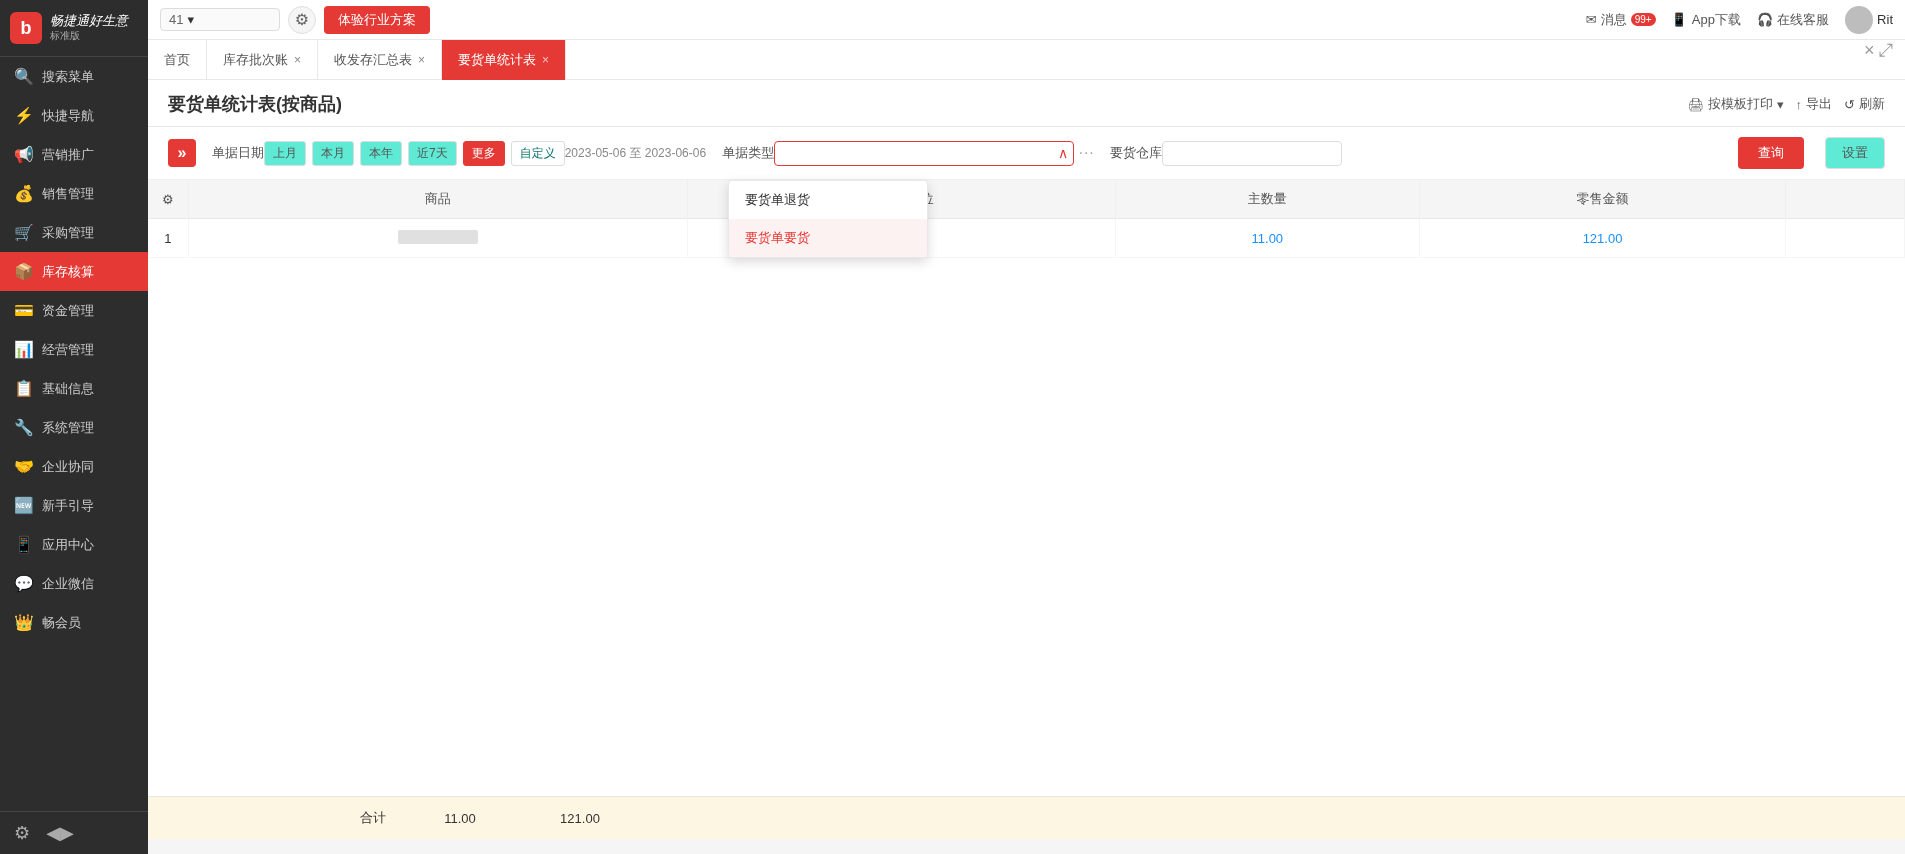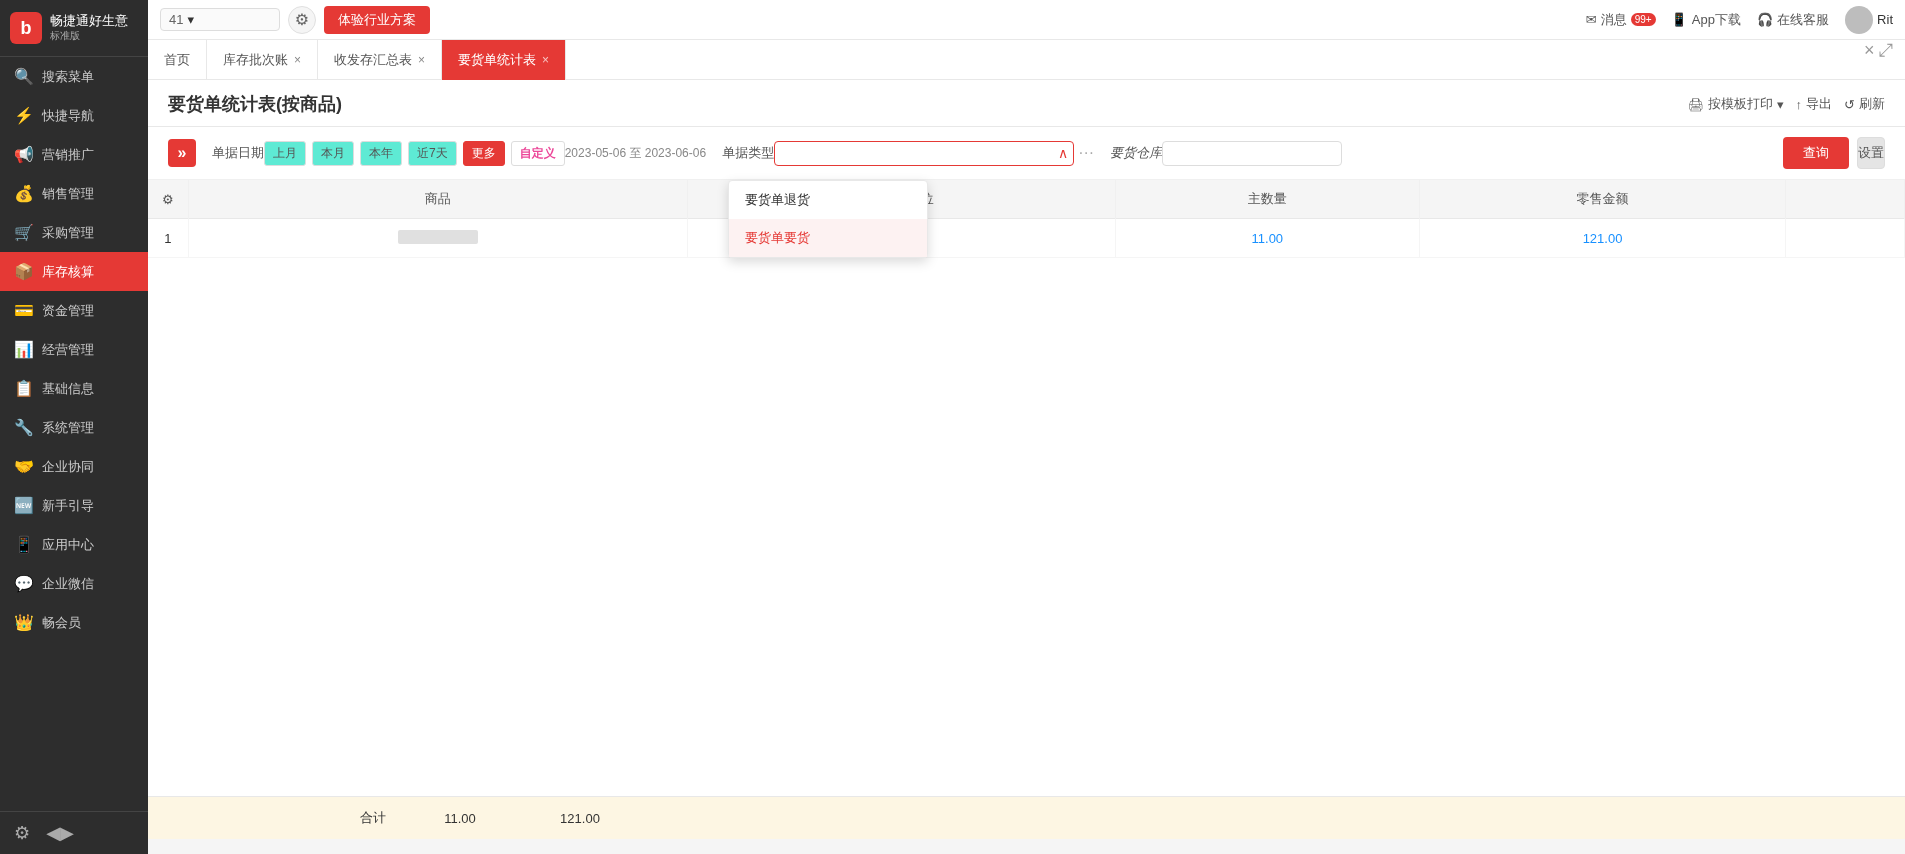--- a/index.html
+++ b/index.html
@@ -27,21 +27,21 @@
       height: 32px;
       background: #e53935;
       border-radius: 6px;
       display: flex;
       align-items: center;
       justify-content: center;
       color: #fff;
       font-size: 18px;
       font-weight: bold;
     }
-    .sidebar-logo-text { font-size: 13px; color: #fff; line-height: 1.3; }
+    .sidebar-logo-text { font-size: 13px; color: #fff; line-height: 1.3; font-style: italic; }
     .sidebar-logo-sub { font-size: 10px; color: #aaa; }
     .sidebar-scroll {
       flex: 1;
       overflow-y: auto;
       overflow-x: hidden;
     }
     .sidebar-scroll::-webkit-scrollbar { width: 4px; }
     .sidebar-scroll::-webkit-scrollbar-thumb { background: #555; }
     .sidebar-item {
       display: flex;
@@ -279,22 +279,21 @@
       color: #555;
       background: #5eead4;
     }
     .date-quick-btn.more {
       background: #e53935;
       color: #fff;
       border-color: #e53935;
     }
     .date-quick-btn.custom {
       background: #fff;
-      color: #ec4899;
-      font-weight: bold;
+      color: #0f766e;
     }
     .date-range-text {
       font-size: 12px;
       color: #888;
     }
     .filter-label {
       font-size: 13px;
       color: #555;
       white-space: nowrap;
     }
@@ -321,46 +320,45 @@
     .filter-dots {
       color: #aaa;
       font-size: 16px;
       cursor: pointer;
       margin-left: 4px;
     }
     .filter-warehouse-label {
       font-size: 13px;
       color: #555;
       white-space: nowrap;
-      font-style: italic;
     }
     .filter-warehouse-input {
       border: 1px solid #ddd;
       border-radius: 4px;
       padding: 4px 8px;
       font-size: 13px;
       width: 180px;
       outline: none;
       color: #aaa;
     }
     .query-btn {
       background: #e53935;
       color: #fff;
       border: none;
       border-radius: 4px;
       padding: 6px 20px;
       font-size: 13px;
       cursor: pointer;
     }
     .settings-filter-btn {
-      background: #e5e5e5;
+      background: #5eead4;
       color: #555;
       border: 1px solid #ddd;
       border-radius: 4px;
-      padding: 6px 0;
+      padding: 6px 16px;
       font-size: 13px;
       cursor: pointer;
     }
 
     
     .dropdown-overlay {
       position: absolute;
       background: #fff;
       border: 1px solid #e8e8e8;
       border-radius: 4px;
@@ -630,21 +628,21 @@
           <span class="filter-input-arrow">∧</span>
         </div>
         <span class="filter-dots">···</span>
       </div>
 
       <div class="filter-group">
         <span class="filter-warehouse-label">要货仓库</span>
         <input class="filter-warehouse-input" style="">
       </div>
 
-      <div style="margin-left:auto; display:flex; gap:8px;">
+      <div style="margin-left:auto; display:flex; gap:21px;">
         <button class="query-btn">查询</button>
         <button class="settings-filter-btn">设置</button>
       </div>
     </div>
 
     <div style="position:relative; flex:1; display:flex; flex-direction:column;">
       <div class="dropdown-overlay" style="top:0px; left:580px;">
         <div class="dropdown-item">要货单退货</div>
         <div class="dropdown-item selected">要货单要货</div>
       </div>

